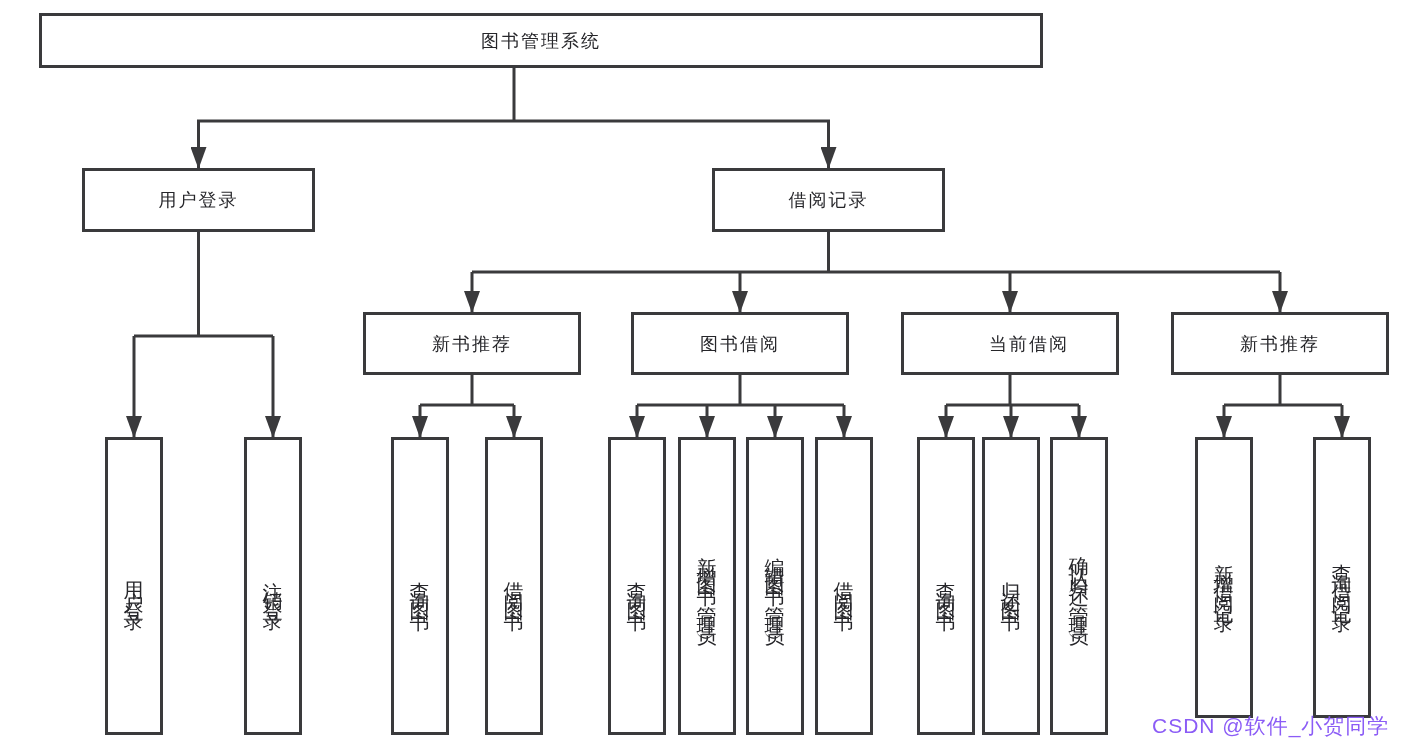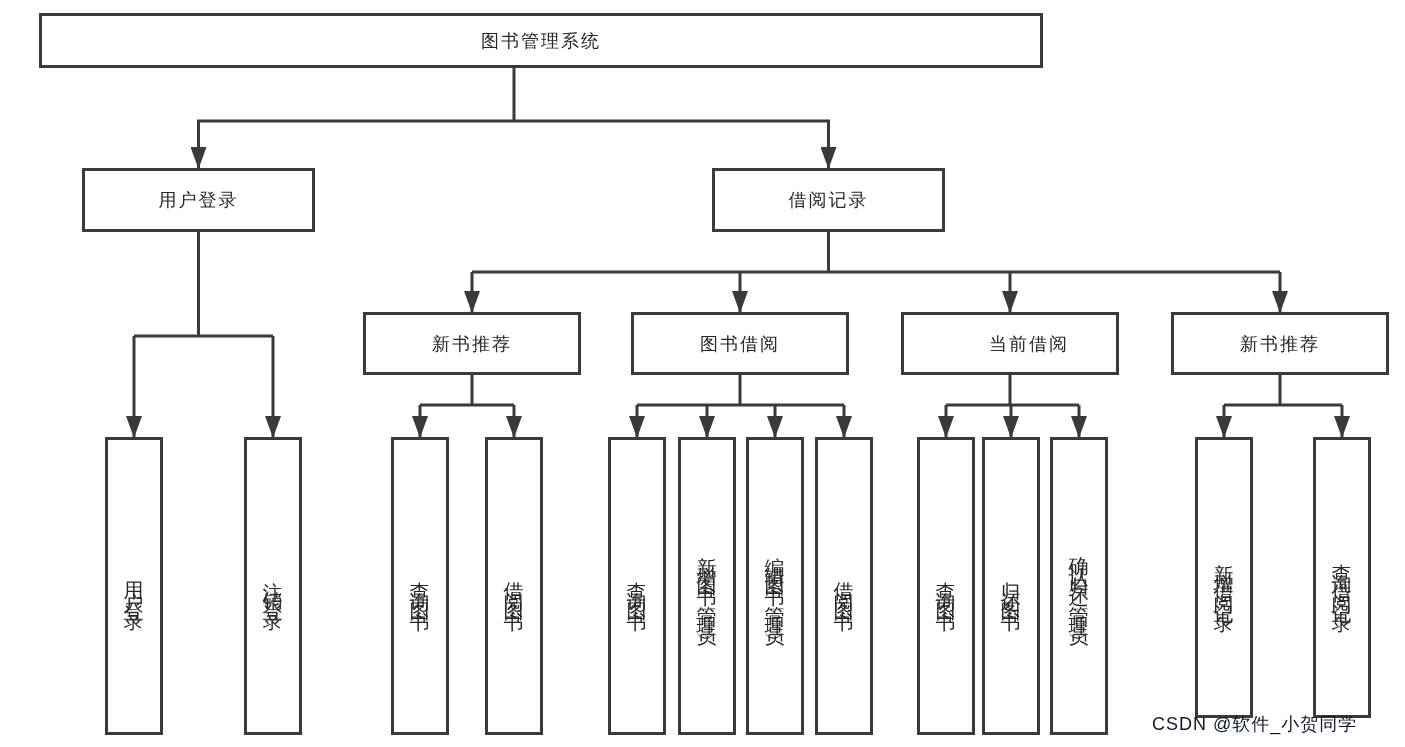--- a/index.html
+++ b/index.html
@@ -36,23 +36,23 @@
     writing-mode: vertical-rl;
     text-orientation: mixed;
     font-size: 20px;
     letter-spacing: 10px;
     line-height: 1;
   }
   .watermark {
     position: absolute;
     left: 1152px;
     top: 712px;
-    font-size: 18px;
+    font-size: 21px;
     letter-spacing: 1px;
-    color: #0f172a;
+    color: #8b5cf6;
     white-space: nowrap;
   }
 </style>
 </head>
 <body>
 
 <div class="canvas">
 
   <svg class="connector-layer" viewBox="0 0 1405 747" xmlns="http://www.w3.org/2000/svg">
     <defs>

